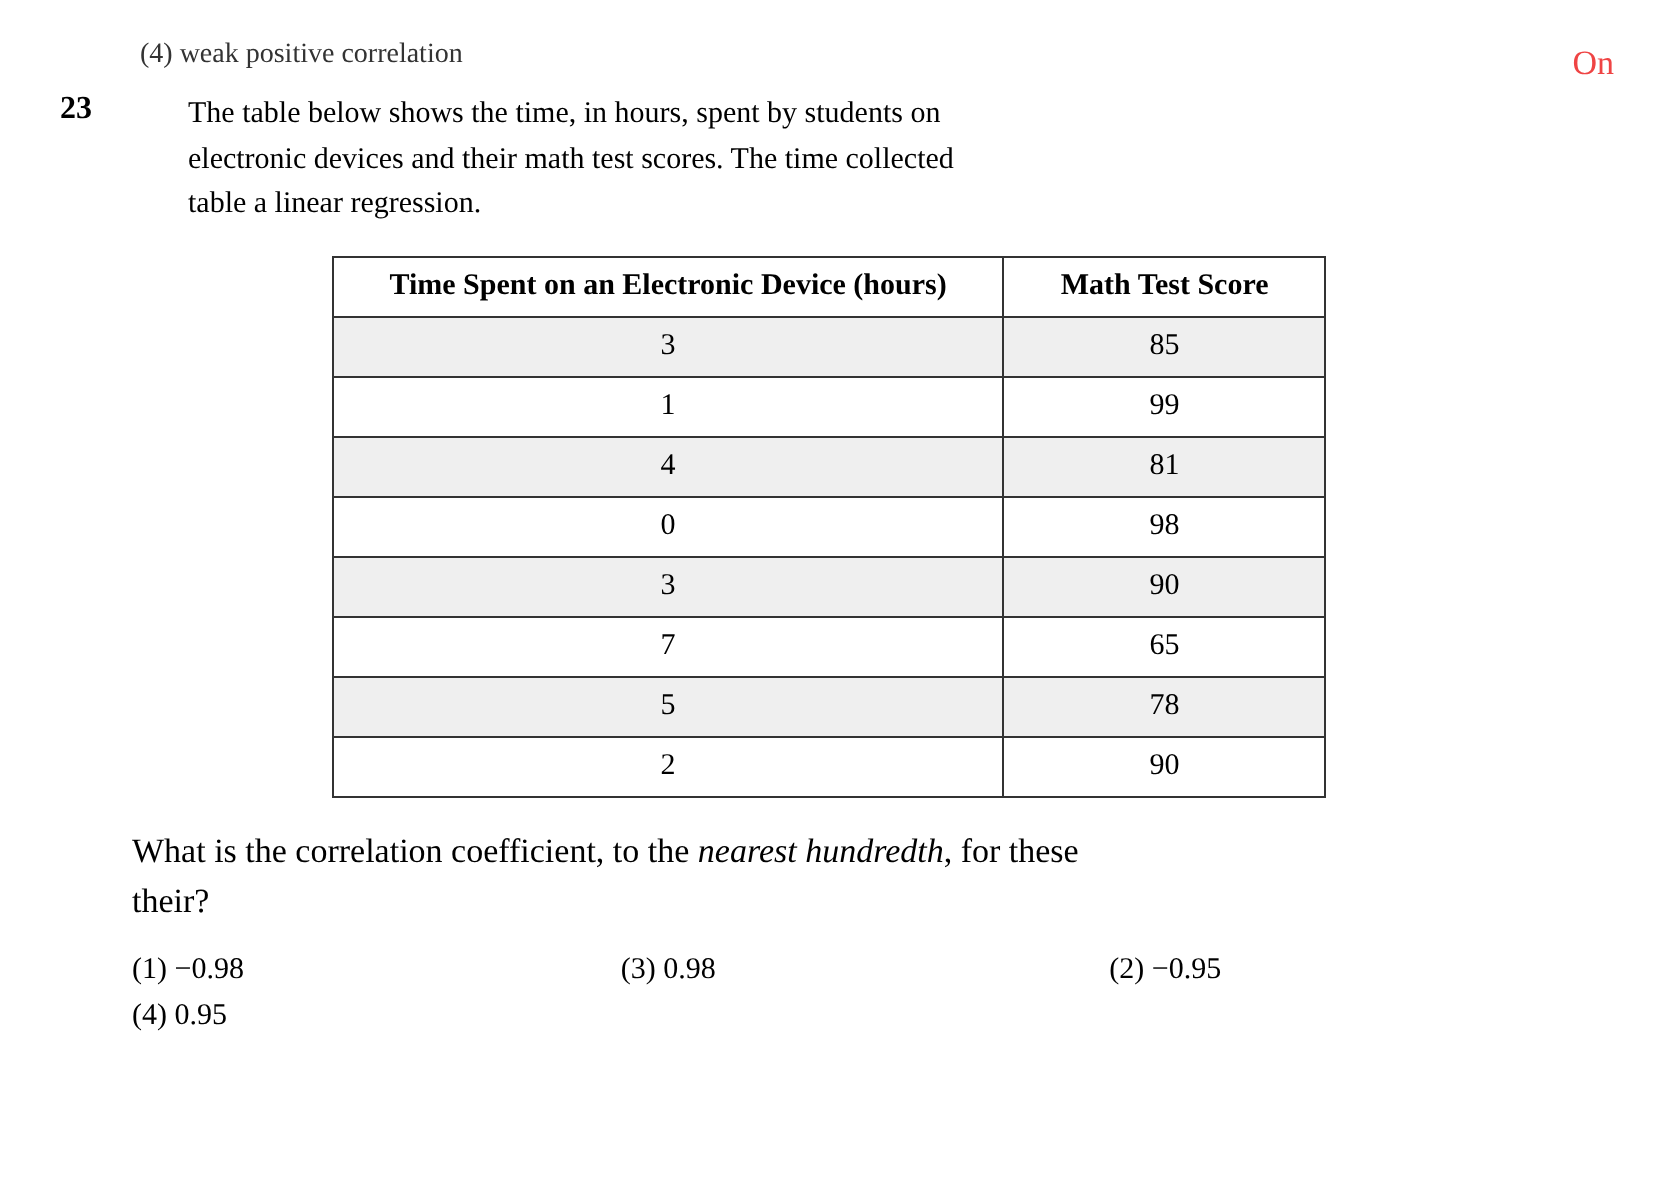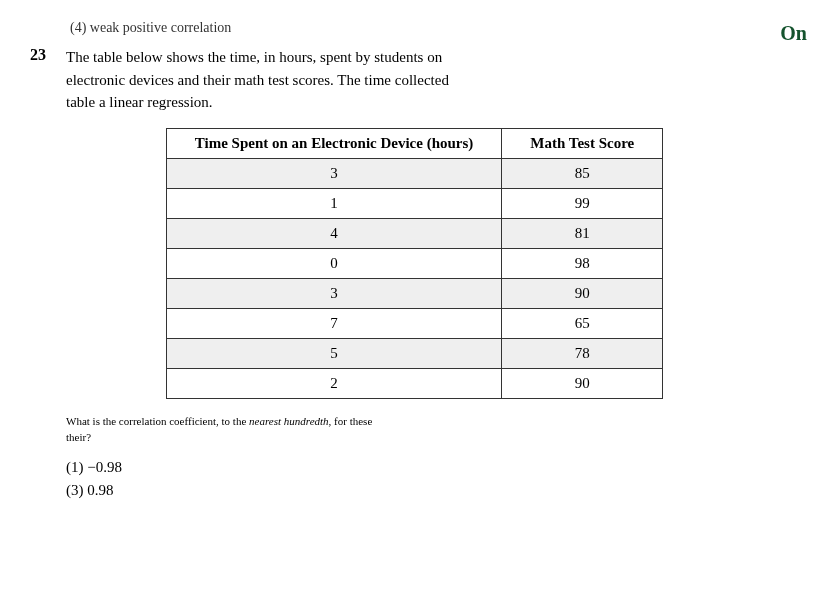--- a/index.html
+++ b/index.html
@@ -23,20 +23,21 @@
     .top-label {
       font-size: 14px;
       color: #333;
       margin-bottom: 10px;
       padding-left: 40px;
     }
     .question-block {
       display: flex;
       flex-direction: row;
       margin-bottom: 2px;
+      gap: 28px;
     }
     .question-number {
       font-weight: bold;
       font-size: 16px;
       min-width: 36px;
     }
     .question-text {
       font-size: 15px;
       line-height: 1.5;
       flex: 1;
@@ -57,44 +58,44 @@
       font-size: 15px;
     }
     th {
       font-weight: bold;
       background: #fff;
     }
     td {
       background: #fff;
     }
     .question-footer {
-      font-size: 11px;
+      font-size: 17px;
       line-height: 1.5;
       margin-bottom: 10px;
       padding-left: 36px;
     }
     .choices {
       display: grid;
-      grid-template-columns: 1fr;
+      grid-template-columns: 1fr 1fr 1fr;
       grid-template-rows: auto auto;
       gap: 0;
       padding-left: 36px;
       margin-top: 4px;
     }
     .choice {
       font-size: 15px;
       padding: 3px 0;
     }
     .on-badge {
       position: absolute;
       top: 22px;
       right: 22px;
-      font-size: 20px;
-      font-weight: bold;
-      color: #14532d;
+      font-size: 17px;
+      font-weight: normal;
+      color: #ef4444;
     }
     .italic { font-style: italic; }
     tr:nth-child(odd) td {
       background-color: #efefef;
     }
     tr:nth-child(even) td {
       background-color: #ffffff;
     }
     th {
       background-color: #ffffff !important;
@@ -164,15 +165,17 @@
   </div>
 
   <div class="question-footer">
     <span>What is the correlation coefficient, to the </span><span class="italic">nearest hundredth</span><span>, for these</span><br>
     <span>their?</span>
   </div>
 
   <div class="choices">
     <div class="choice">(1) −0.98</div>
     <div class="choice">(3) 0.98</div>
+    <div class="choice">(2) −0.95</div>
+    <div class="choice">(4) 0.95</div>
   </div>
 
 </div>
 
 </body></html>

